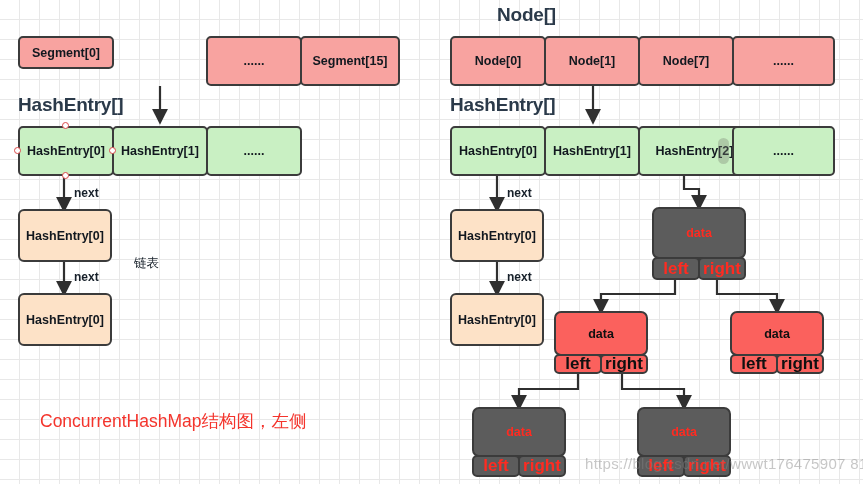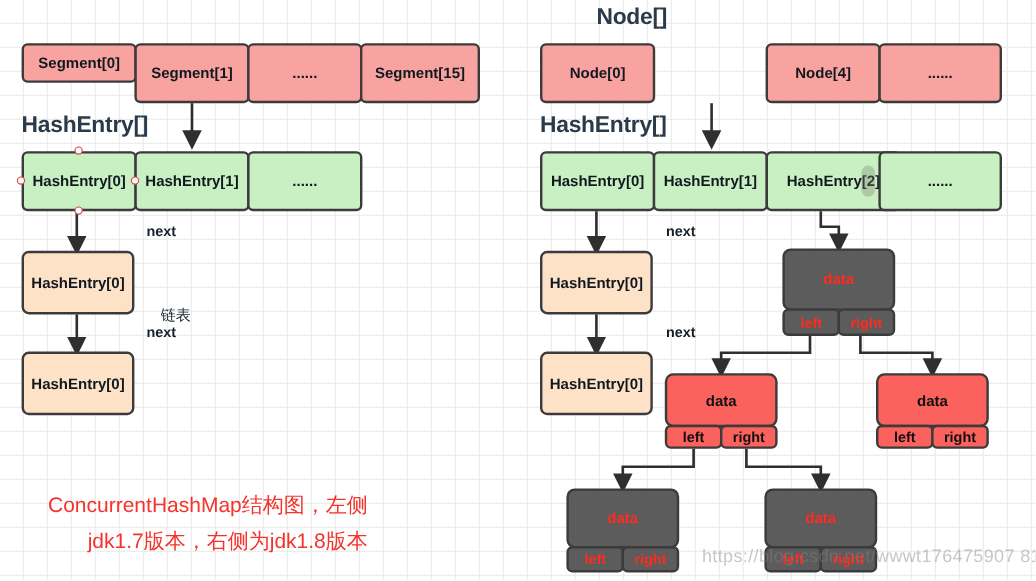--- a/index.html
+++ b/index.html
@@ -71,34 +71,33 @@
     font-weight: bold;
   }
   .tnode .lr {
     position: absolute;
     box-sizing: border-box;
     border: 2px solid #3b3b3b;
     border-radius: 5px;
     display: flex;
     align-items: center;
     justify-content: center;
-    font-size: 12px;
+    font-size: 17px;
     font-weight: bold;
   }
   .gray .data, .gray .lr { background: #5c5c5c; color: #ff2b21; }
   .redn .data, .redn .lr { background: #fb615d; color: #101010; }
 
   
   .edge-label {
     position: absolute;
     font-size: 12px;
     font-weight: bold;
     color: #17202a;
     white-space: nowrap;
-    margin-left: 48px;
   }
   .cn-label {
     position: absolute;
     font-size: 12.5px;
     color: #17202a;
     white-space: nowrap;
     line-height: 16px;
     text-align: center;
   }
   .caption {
@@ -178,21 +177,20 @@
       <path d="M717,280 L717,294 L777,294 L777,310" marker-end="url(#ah)"></path>
 
       <path d="M578,374 L578,389 L519,389 L519,406" marker-end="url(#ah)"></path>
 
       <path d="M622,374 L622,389 L684,389 L684,406" marker-end="url(#ah)"></path>
     </g>
   </svg>
 
 
   <div class="box red-cell arr-cell" style="left:18px;  top:36px; width:96px;  height:33px;">Segment[0]</div>
-  <div class="box red-cell arr-cell" style="left:112px; top:36px; width:96px;  height:50px;">Segment[1]</div>
   <div class="box red-cell arr-cell" style="left:206px; top:36px; width:96px;  height:50px;">......</div>
   <div class="box red-cell arr-cell" style="left:300px; top:36px; width:100px; height:50px;">Segment[15]</div>
 
   <div class="section-header" style="left:18px; top:94px;">HashEntry[]</div>
 
   <div class="box green-cell arr-cell" style="left:18px;  top:126px; width:96px;  height:50px;">HashEntry[0]</div>
   <div class="box green-cell arr-cell" style="left:112px; top:126px; width:96px;  height:50px;">HashEntry[1]</div>
   <div class="box green-cell arr-cell" style="left:206px; top:126px; width:96px;  height:50px;">......</div>
 
   <div class="handle" style="left:62px;  top:122px;"></div>
@@ -204,21 +202,22 @@
   <div class="box peach-cell" style="left:18px; top:209px; width:94px; height:53px;">HashEntry[0]</div>
 
   <div class="edge-label" style="left:74px; top:270px;">next</div>
   <div class="box peach-cell" style="left:18px; top:293px; width:94px; height:53px;">HashEntry[0]</div>
 
   <div class="cn-label" style="left:134px; top:255px;">链表</div>
 
   <div class="section-header" style="left:450px; top:4px;margin-left:47px;">Node[]</div>
 
   <div class="box red-cell arr-cell" style="left:450px; top:36px; width:96px; height:50px;">Node[0]</div>
-  <div class="box red-cell arr-cell" style="left:638px; top:36px; width:96px; height:50px;">Node[4]</div>
+  <div class="box red-cell arr-cell" style="left:544px; top:36px; width:96px; height:50px;">Node[1]</div>
+  <div class="box red-cell arr-cell" style="left:638px; top:36px; width:96px; height:50px;">Node[7]</div>
   <div class="box red-cell arr-cell" style="left:732px; top:36px; width:103px; height:50px;">......</div>
 
   <div class="section-header" style="left:450px; top:94px;">HashEntry[]</div>
 
   <div class="box green-cell arr-cell" style="left:450px; top:126px; width:96px; height:50px;">HashEntry[0]</div>
   <div class="box green-cell arr-cell" style="left:544px; top:126px; width:96px; height:50px;">HashEntry[1]</div>
   <div class="box green-cell arr-cell" style="left:638px; top:126px; width:113px; height:50px;">HashEntry[2]</div>
   <div class="box green-cell arr-cell" style="left:732px; top:126px; width:103px; height:50px;">......</div>
   <div class="pill" style="left:718px; top:138px;"></div>
 
@@ -254,18 +253,17 @@
   </div>
 
   <div class="tnode gray" style="left:637px; top:407px; width:94px; height:70px;">
     <div class="data" style="height:50px;">data</div>
     <div class="lr" style="left:0px;  top:48px; width:48px; height:22px;">left</div>
     <div class="lr" style="left:46px; top:48px; width:48px; height:22px;">right</div>
   </div>
 
   <div class="caption" style="left:40px; top:406px;text-align:right;">
     <span>ConcurrentHashMap结构图，左侧</span><br>
-    <span>jdk1.7版本，右侧为jdk1.8版本</span>
   </div>
 
   <div class="watermark" style="left:585px; top:455px;">https://blog.csdn.net/wwwt176475907 81</div>
 
 </div>
 
 </body></html>

